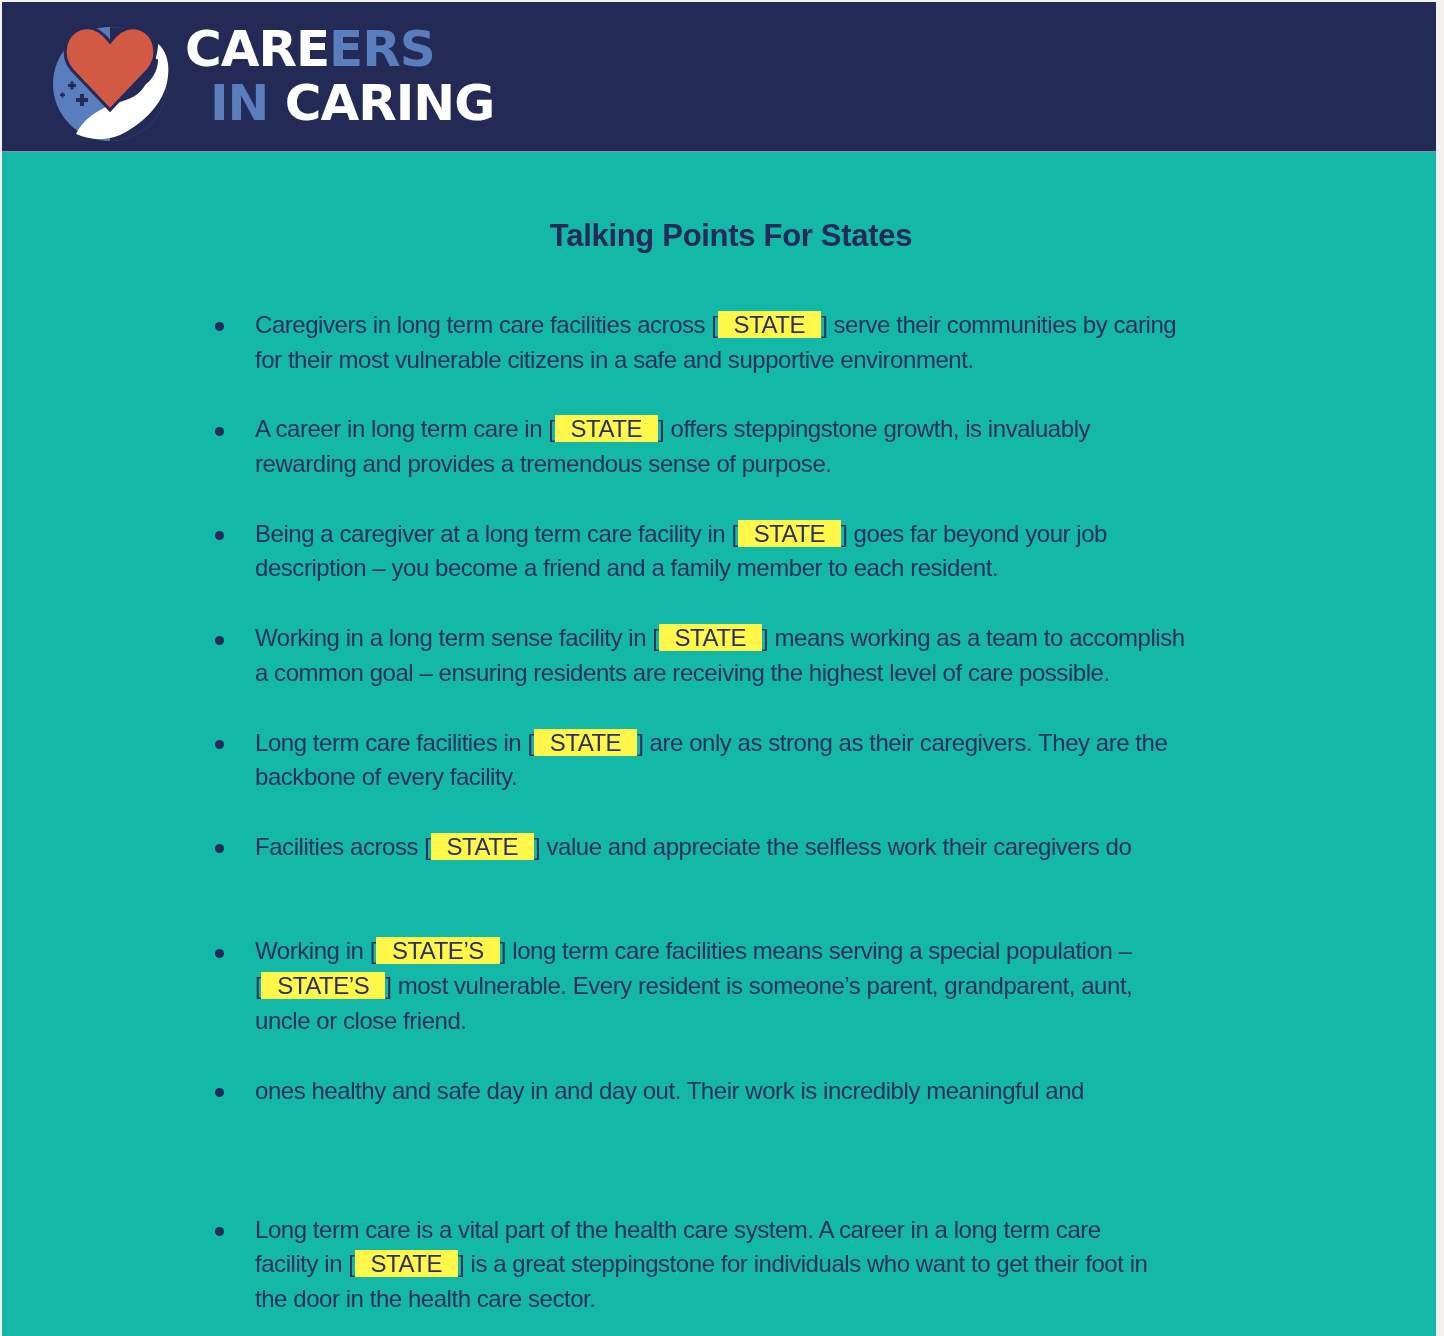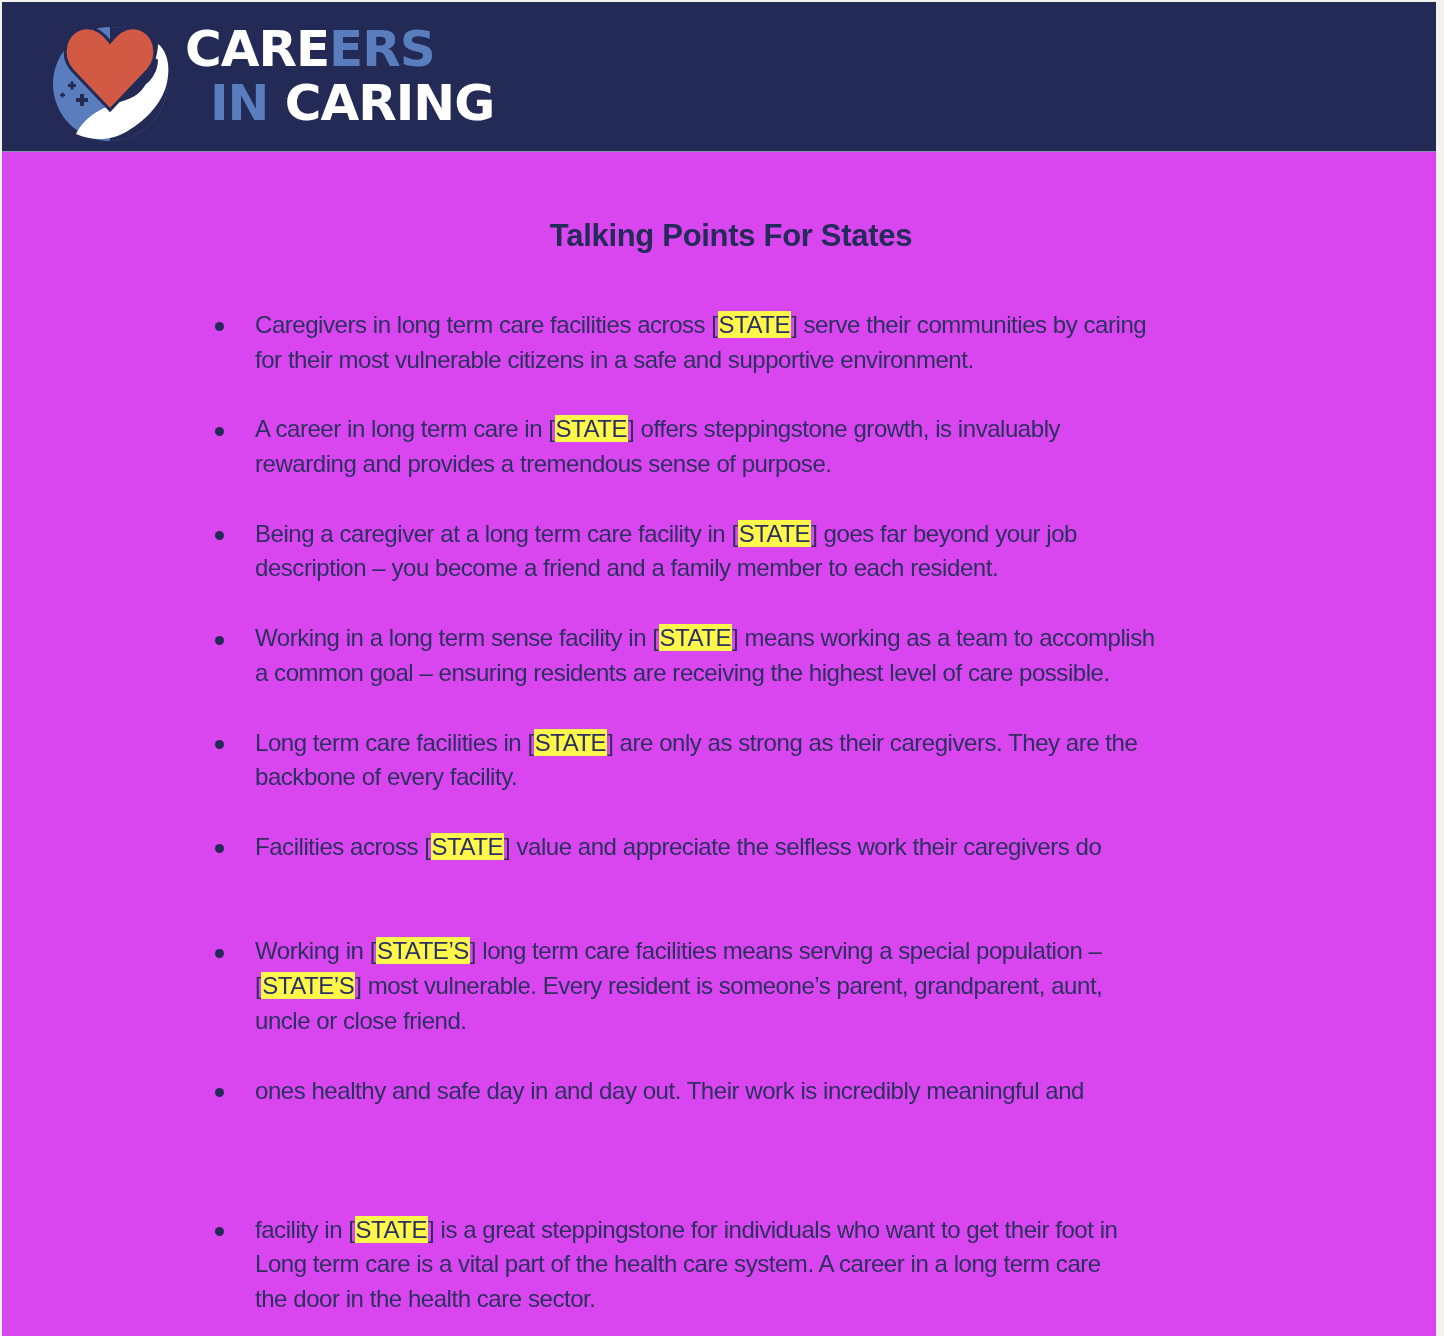--- a/index.html
+++ b/index.html
@@ -4,21 +4,21 @@
 <style>
   html, body { margin: 0; padding: 0; }
   body {
     width: 1444px; height: 1336px; overflow: hidden;
     background: #f3f2ee;
     font-family: "Liberation Sans", sans-serif;
     position: relative;
   }
   .page {
     position: absolute; left: 2px; top: 2px; width: 1434px; height: 1334px;
-    background: #d946ef;
+    background: #14b8a6;
   }
   .banner {
     position: absolute; left: 0; top: 0; width: 1434px; height: 149px;
     background: #222a55;
     border-bottom: 1px solid #8a8fae;
   }
   .logo-icon { position: absolute; left: 44px; top: 12px; width: 132px; height: 128px; }
   .logo-text {
     position: absolute; left: 183px; top: 22px;
     font-family: "DejaVu Sans", sans-serif; font-weight: bold;
@@ -40,21 +40,21 @@
   .item { position: absolute; left: 0; width: 1434px; }
   .bullet {
     position: absolute; left: 213px; width: 9px; height: 9px; border-radius: 50%;
     background: #242a5a;
   }
   .lines { position: absolute; left: 253px; width: 1020px; }
   .line {
     display: block; height: 34.7px; line-height: 34.7px; white-space: nowrap;
     font-size: 24px; letter-spacing: -0.45px; color: #2c3060;
   }
-  .hl { background: #fff84a; padding: 0 1px; }
+  .hl { background: #fff84a; padding: 0 16px; }
 </style>
 </head>
 <body>
 
 <div class="page">
   <div class="banner">
     <svg class="logo-icon" viewBox="0 0 132 128">
       <circle cx="64" cy="70" r="57" fill="#5a7dbd"></circle>
       <path d="M64 13 A57 57 0 0 1 64 127 Z" fill="#222a55"></path>
       <path d="M30 120 C 40 100, 60 92, 80 86 C 92 82, 100 74, 104 60 C 108 50, 112 40, 112 30 C 118 34, 124 46, 122 62 C 120 84, 104 104, 80 118 C 66 126, 48 128, 30 120 Z" fill="#ffffff"></path>
@@ -127,19 +127,19 @@
       </div>
       <div class="item" style="top: 1071.5px;">
         <span class="bullet" style="top: 14.35px;"></span>
         <div class="lines">
           <span class="line"><span>ones healthy and safe day in and day out. Their work is incredibly meaningful and</span></span>
         </div>
       </div>
       <div class="item" style="top: 1210.6px;">
         <span class="bullet" style="top: 14.35px;"></span>
         <div class="lines">
+          <span class="line"><span>Long term care is a vital part of the health care system. A career in a long term care</span></span>
           <span class="line"><span>facility in [</span><span class="hl" style="background: rgb(255, 248, 74);">STATE</span><span>] is a great steppingstone for individuals who want to get their foot in</span></span>
-          <span class="line"><span>Long term care is a vital part of the health care system. A career in a long term care</span></span>
           <span class="line"><span>the door in the health care sector.</span></span>
         </div>
       </div>
     </div>
 </div>
 
 </body></html>

